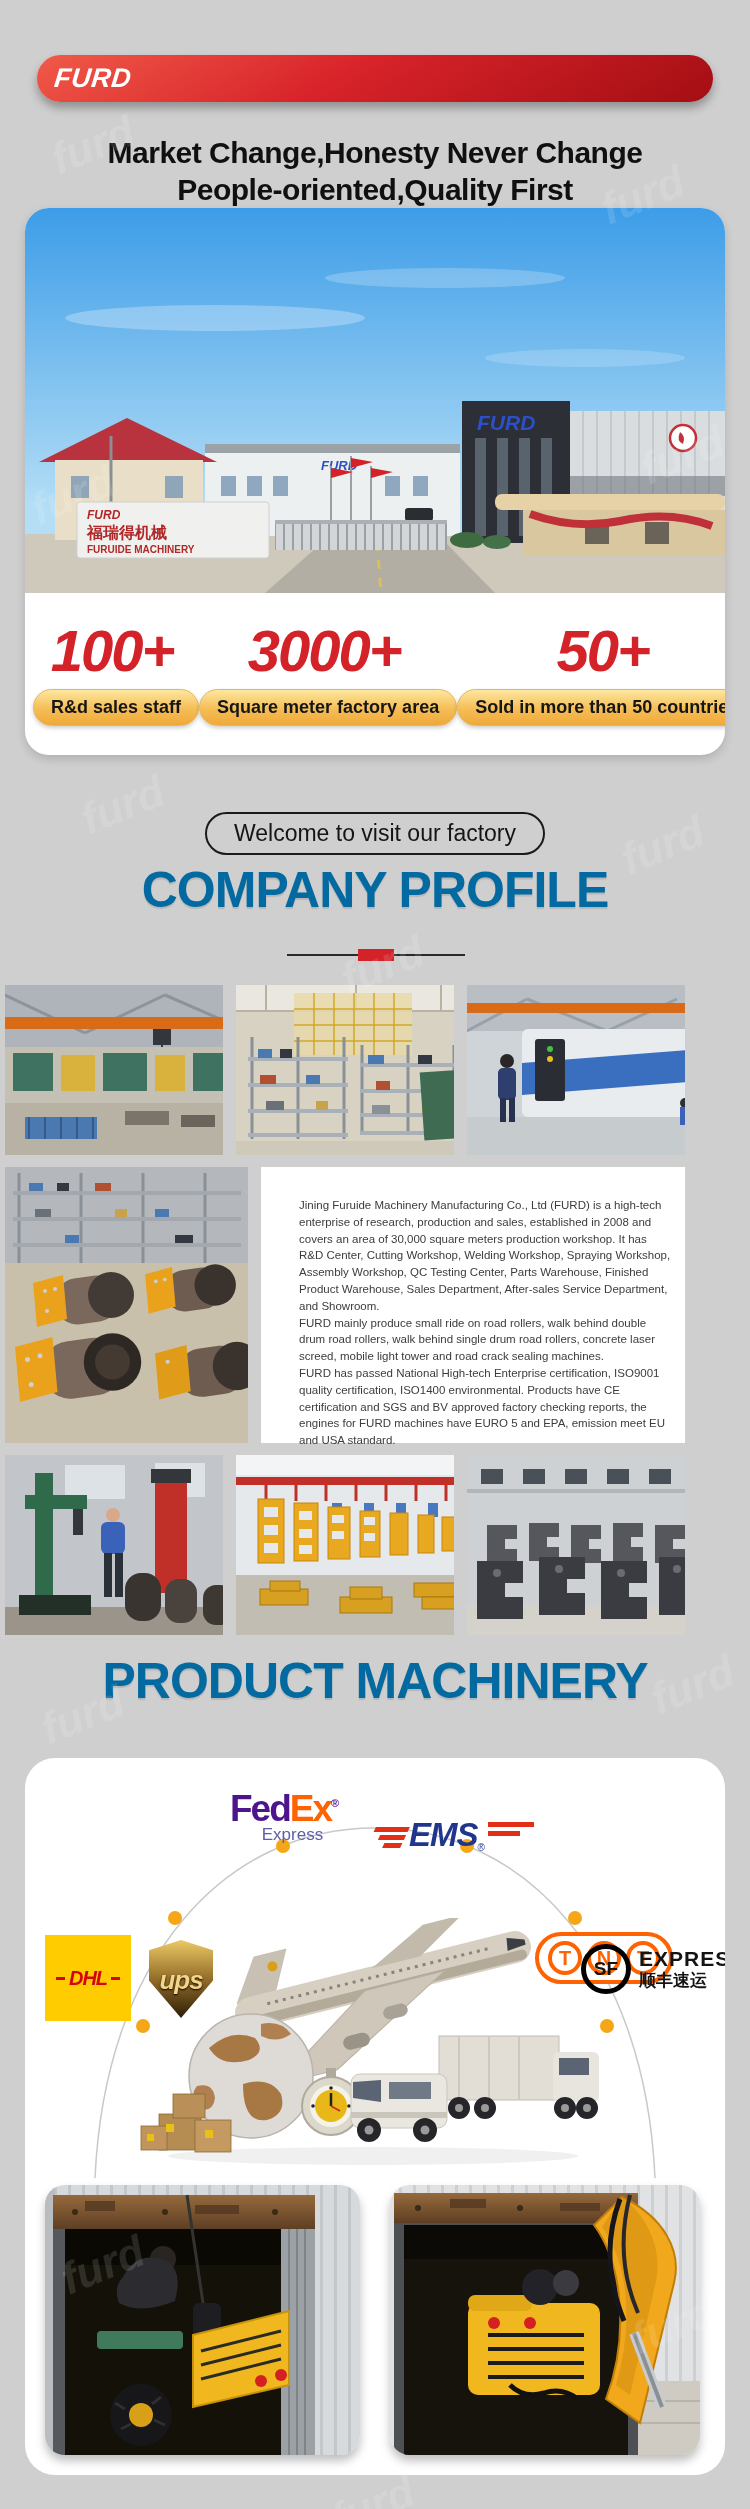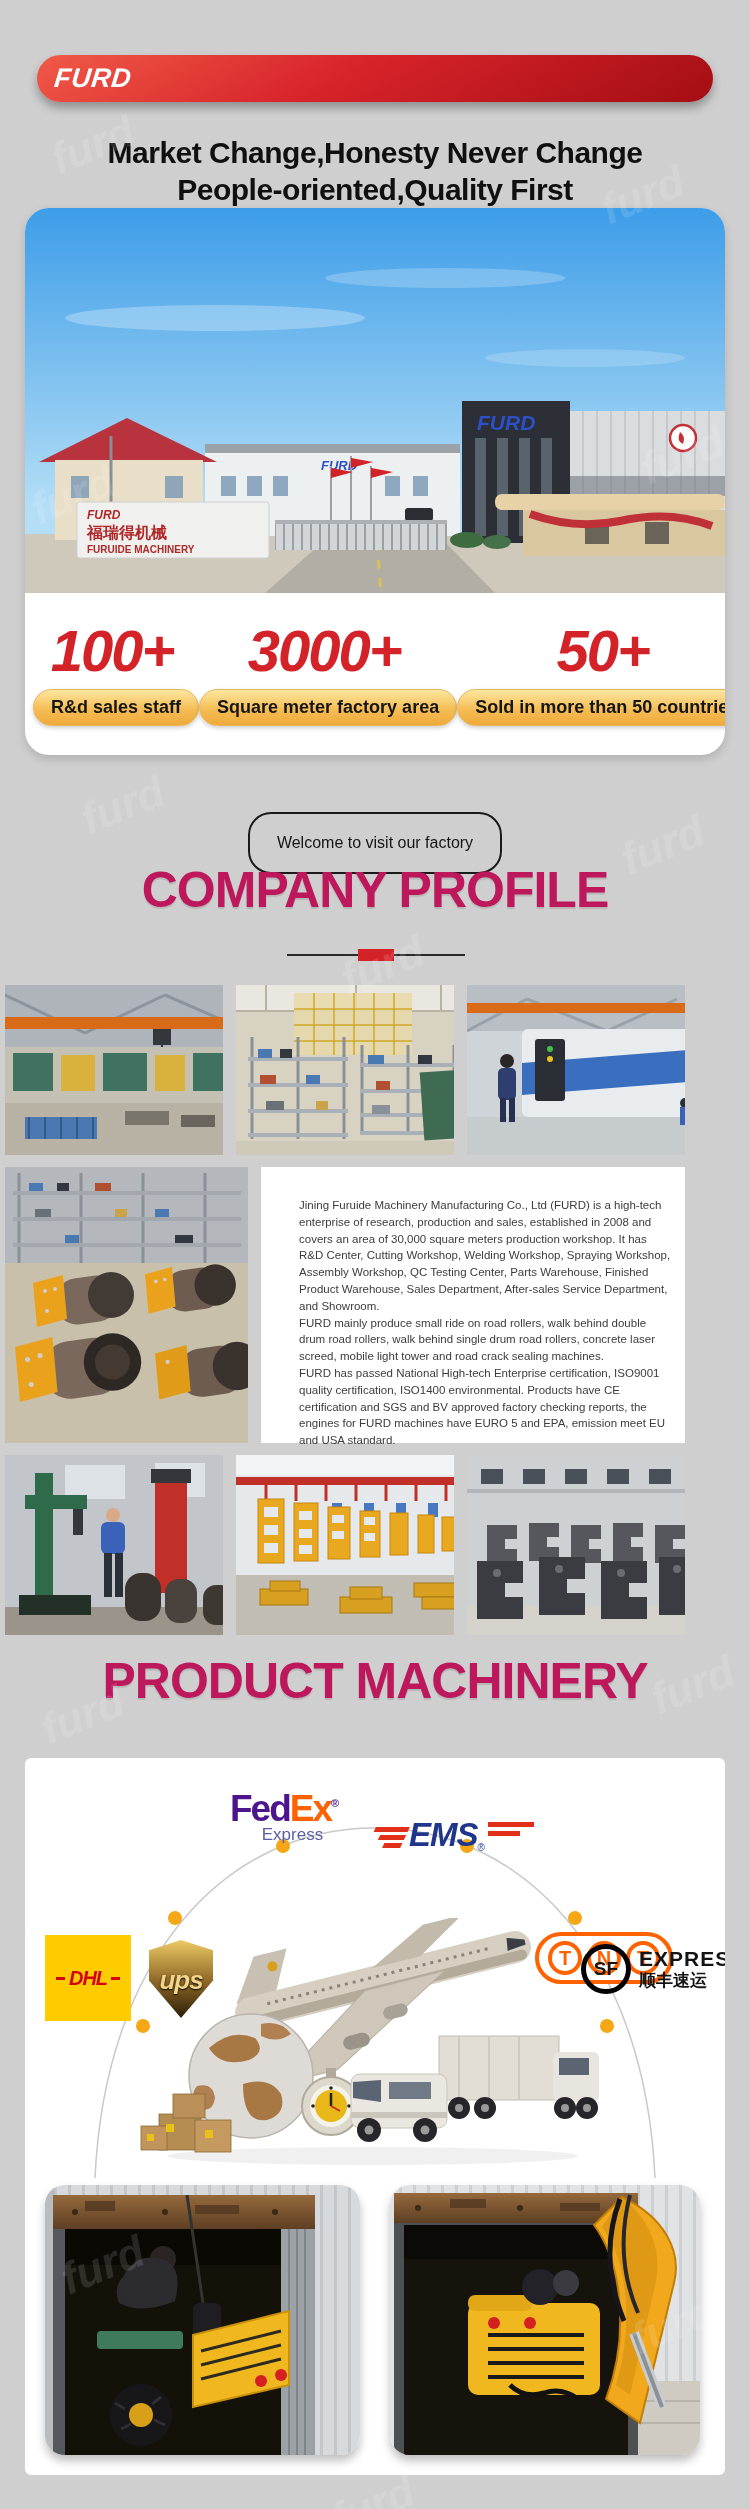--- a/index.html
+++ b/index.html
@@ -24,40 +24,40 @@
     overflow:hidden;z-index:2;box-shadow:0 4px 10px rgba(0,0,0,.15);}
   .hero-photo svg{display:block;}
   .stats-row{height:162px;display:flex;justify-content:space-evenly;align-items:center;padding:0 8px;}
   .stat{display:flex;flex-direction:column;align-items:center;}
   .stat-value{font-size:58px;font-style:italic;font-weight:bold;color:#d42229;letter-spacing:-2px;line-height:1;padding-right:8px;}
   .stat-pill{margin-top:9px;font-size:18px;font-weight:bold;color:#161616;white-space:nowrap;
     background:linear-gradient(180deg,#fde7a0 0%,#f5bd55 55%,#efa93a 100%);
     border:1px solid #e6b65e;border-radius:19px;padding:7px 17px;box-shadow:0 2px 4px rgba(0,0,0,.2);}
   
   .welcome-wrap{position:absolute;top:812px;width:100%;text-align:center;z-index:2;}
-  .welcome-pill{display:inline-block;border:2px solid #1a1a1a;border-radius:23px;padding:20px 27px;font-size:16px;color:#151515;}
+  .welcome-pill{display:inline-block;border:2px solid #1a1a1a;border-radius:23px;padding:6px 27px;font-size:23px;color:#151515;}
   .big-heading{position:absolute;width:100%;text-align:center;font-size:50px;font-weight:bold;letter-spacing:-1px;
-    color:#be185d;z-index:2;text-shadow:0 2px 1px rgba(0,0,0,.12);}
+    color:#0369a1;z-index:2;text-shadow:0 2px 1px rgba(0,0,0,.12);}
   .heading-profile{top:861px;}
   .heading-packaging{top:1652px;}
   .divider{position:absolute;top:954px;left:287px;width:178px;border-top:2px solid #2a2a2a;z-index:2;}
   .divider-red{position:absolute;left:71px;top:-7px;width:36px;height:12px;background:#d42229;}
   
   .grid{position:absolute;left:5px;top:985px;width:680px;z-index:2;}
   .grid-row{display:flex;gap:13px;margin-bottom:12px;}
   .ph{overflow:hidden;background:#9aa0a6;}
   .ph svg{display:block;}
   .ph-s{width:238px;height:170px;}
   .ph-t{width:238px;height:180px;}
   .ph-drums{width:243px;height:276px;}
   .profile-card{flex:1;height:276px;background:#fff;box-sizing:border-box;padding:30px 14px 16px 38px;
     font-size:11.5px;line-height:16.8px;color:#3c3c3c;}
   .profile-card p{margin:0;}
   
-  .pack-card{position:absolute;left:25px;top:1758px;width:700px;height:717px;background:#fff;border-radius:6px;
+  .pack-card{position:absolute;left:25px;top:1758px;width:700px;height:717px;background:#fff;border-radius:30px;
     overflow:hidden;z-index:2;}
   .arc-svg{position:absolute;left:0;top:0;}
   .logo{position:absolute;}
   .fedex{left:205px;top:32px;}
   .fedex-word{font-size:37px;font-weight:bold;letter-spacing:-2px;line-height:1;}
   .fed{color:#4d148c;}
   .ex{color:#ff6200;}
   .fedex-reg{font-size:11px;color:#4d148c;vertical-align:14px;letter-spacing:0;}
   .fedex-sub{display:block;text-align:right;font-size:17px;color:#5b5fa8;margin-top:-2px;padding-right:16px;}
   .ems{left:346px;top:60px;display:flex;align-items:flex-start;}

